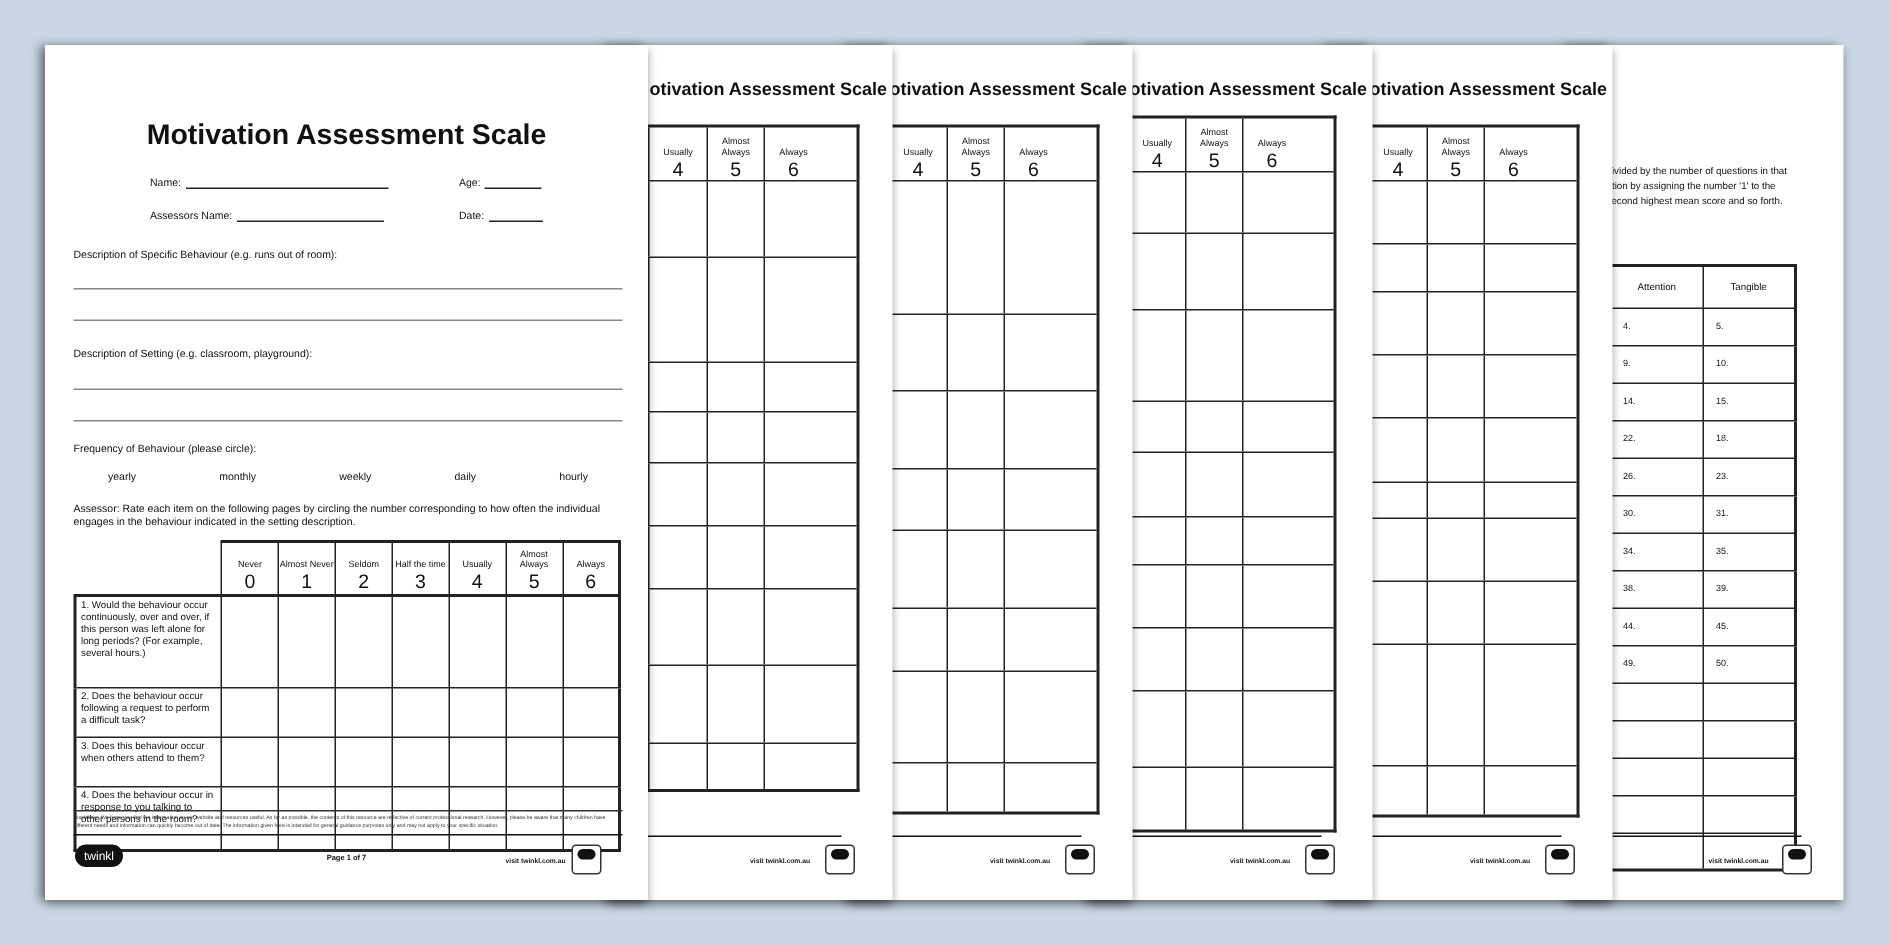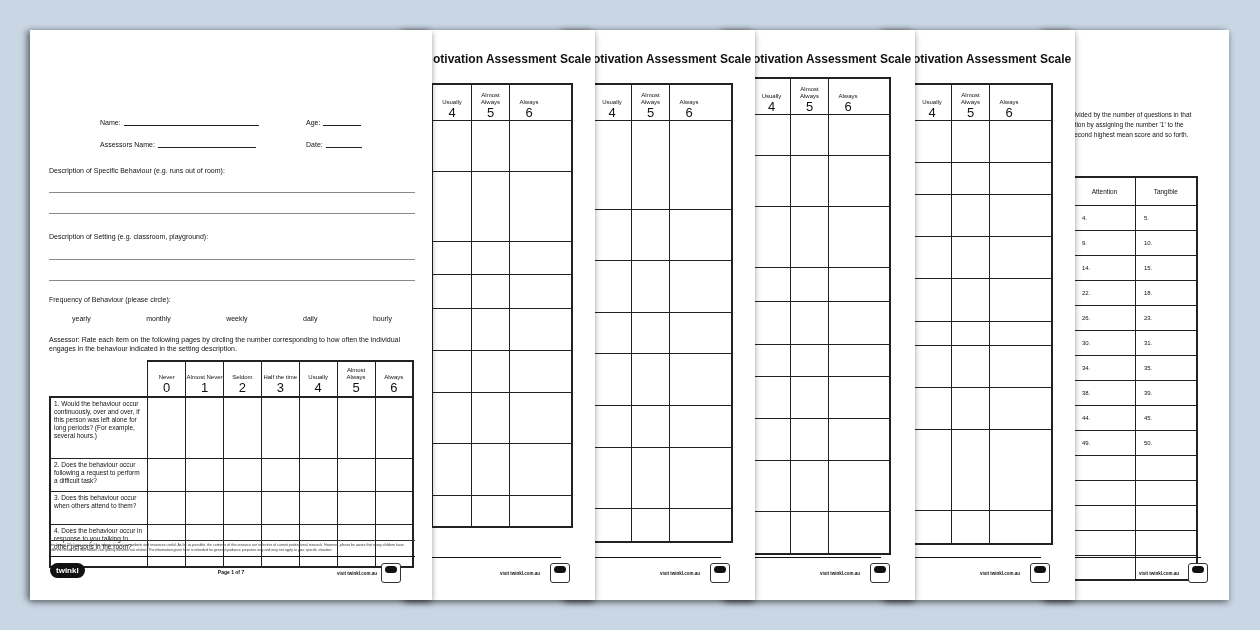--- a/index.html
+++ b/index.html
@@ -24,21 +24,21 @@
   #t1 th { font-size: 6px; font-weight: normal; height: 36px; vertical-align: bottom; text-align: center; line-height: 7px; padding-bottom: 1px; }
   #t1 th .num { display: block; font-size: 13px; line-height: 14px; }
   #t1 th.blank { border: none; border-right: 1px solid #222; border-bottom: 2px solid #222; }
   #t1 thead th:not(.blank) { border-top: 2px solid #222; border-bottom: 2px solid #222; }
   #t1 td.q { font-size: 6.5px; line-height: 8px; width: 98px; padding: 2px 3px; vertical-align: top; border-left: 2px solid #222; }
   #t1 tr:last-child td { border-bottom: 2px solid #222; }
   #t1 td.c { width: 38px; }
   #t1 th:last-child, #t1 td:last-child { border-right: 2px solid #222; }
   .disc { position: absolute; top: 510px; left: 19px; width: 366px; font-size: 3.5px; line-height: 5px; border-top: 1px solid #333; padding-top: 2px; color: #333; }
   .disc-line { position: absolute; top: 526px; left: 19px; width: 366px; border-top: 1.5px solid #111; }
-  .footer-logo { position: absolute; top: 533px; left: 20px; background: #111; color: #fff; font-weight: bold; font-size: 8px; border-radius: 8px; padding: 3px 6px; }
+  .footer-logo { position: absolute; top: 533px; left: 20px; background: #111; color: #fff; font-weight: normal; font-size: 8px; border-radius: 8px; padding: 3px 6px; }
   .page-num { position: absolute; top: 539px; left: 0; width: 100%; text-align: center; font-size: 5px; font-weight: bold; }
   .visit { position: absolute; font-size: 4.5px; font-weight: bold; }
   .badge { position: absolute; width: 20px; height: 20px; border: 1px solid #333; border-radius: 3px; background: #fff; }
   .badge::before { content: ""; position: absolute; top: 2px; left: 3px; width: 12px; height: 7px; background: #111; border-radius: 5px; }
 
   
   .ptitle { position: absolute; top: 22px; font-size: 12px; font-weight: bold; white-space: nowrap; }
   .grid { position: absolute; top: 53px; border: 2px solid #222; border-left: none; }
   .grid .hdr { display: flex; height: 36px; border-bottom: 1px solid #222; }
   .grid .hdr div { border-right: 1px solid #222; font-size: 6px; text-align: center; display: flex; flex-direction: column; justify-content: flex-end; line-height: 7px; }
@@ -60,20 +60,21 @@
   .stable { position: absolute; top: 116px; left: 0; border-collapse: collapse; }
   .stable td { border: 1px solid #222; font-size: 6px; height: 25px; padding-left: 8px; }
   .stable tr:first-child td { font-size: 6.5px; text-align: center; padding-left: 0; height: 28px; border-top: 2px solid #222; }
   .stable td:last-child { border-right: 2px solid #222; }
   .stable tr:last-child td { border-bottom: 2px solid #222; }
 </style>
 </head>
 <body>
 
 <div class="sheet" id="p1">
+  <div class="title">Motivation Assessment Scale</div>
 
   <div class="field" style="top:88px;left:70px;">
     <span>Name:</span>
       <span class="line" style="width:135px"></span>
   </div>
   <div class="field" style="top:88px;left:276px;">
     <span>Age:</span>
       <span class="line" style="width:38px"></span>
   </div>
   <div class="field" style="top:110px;left:70px;">

